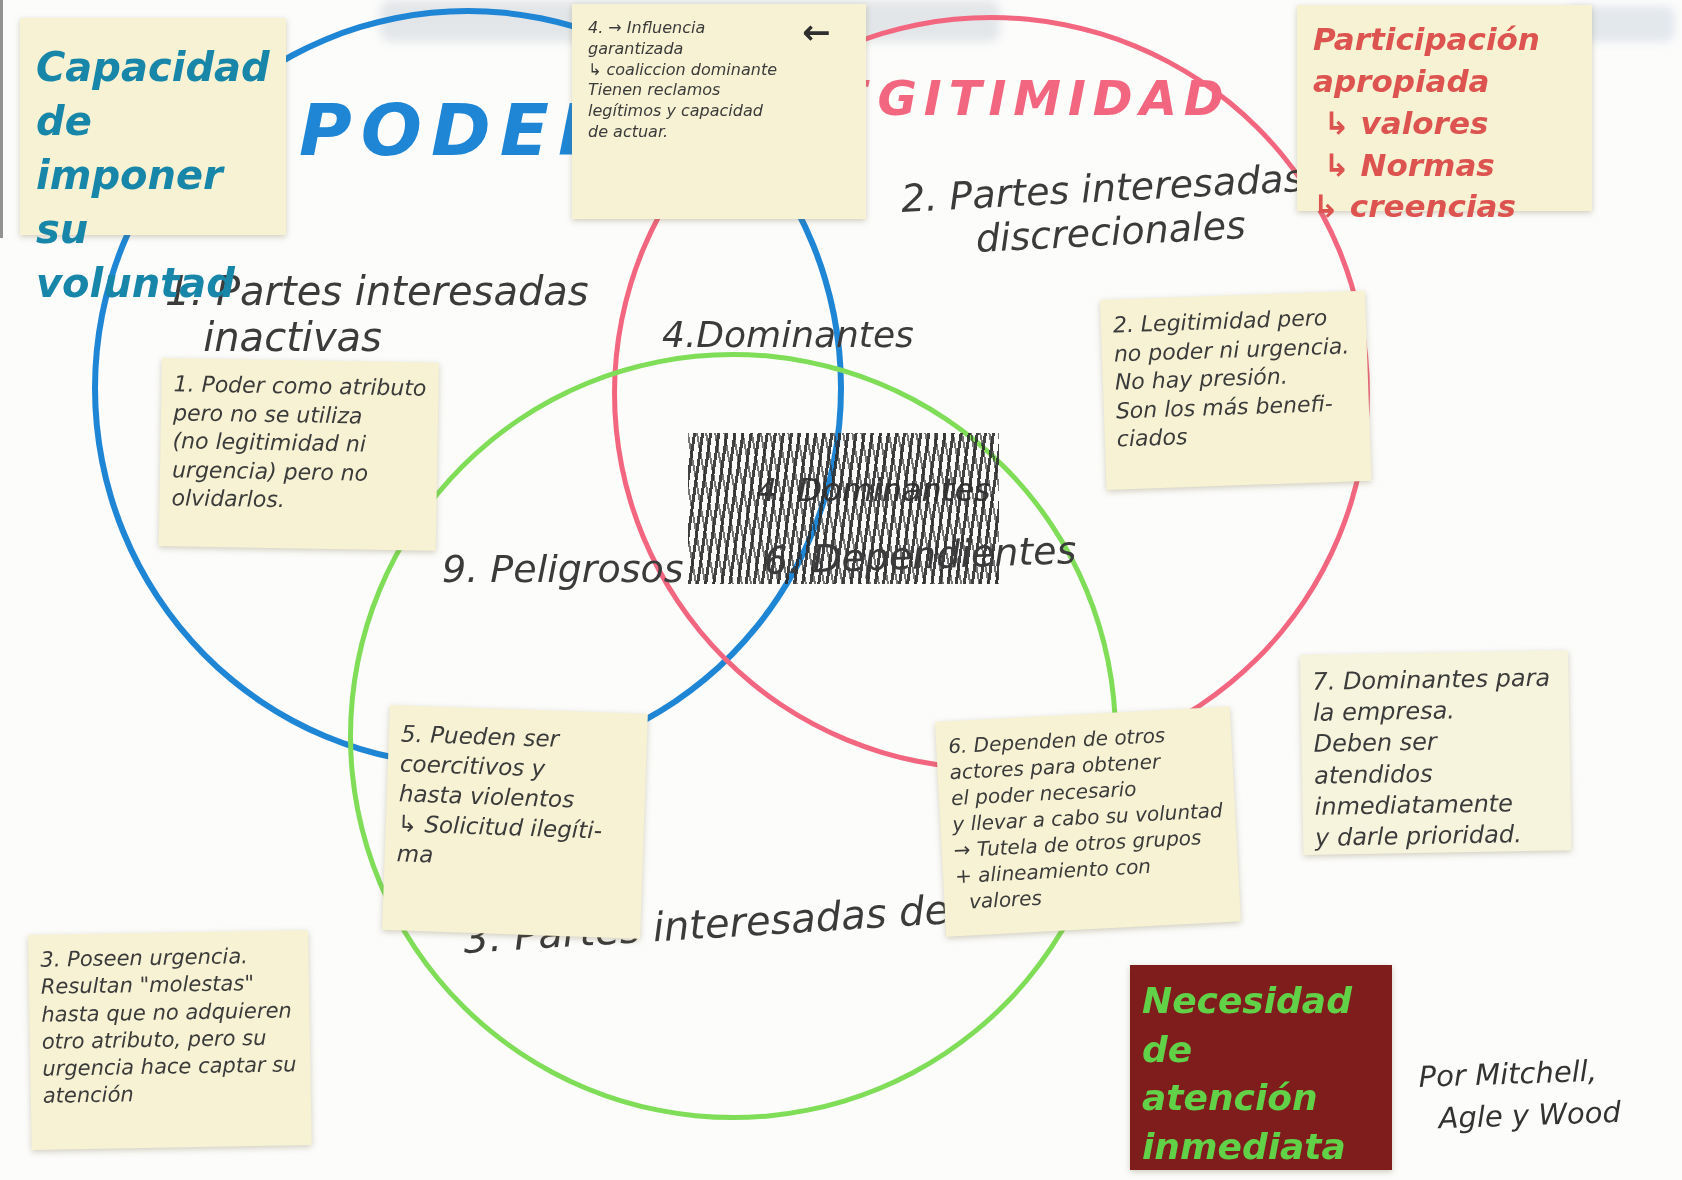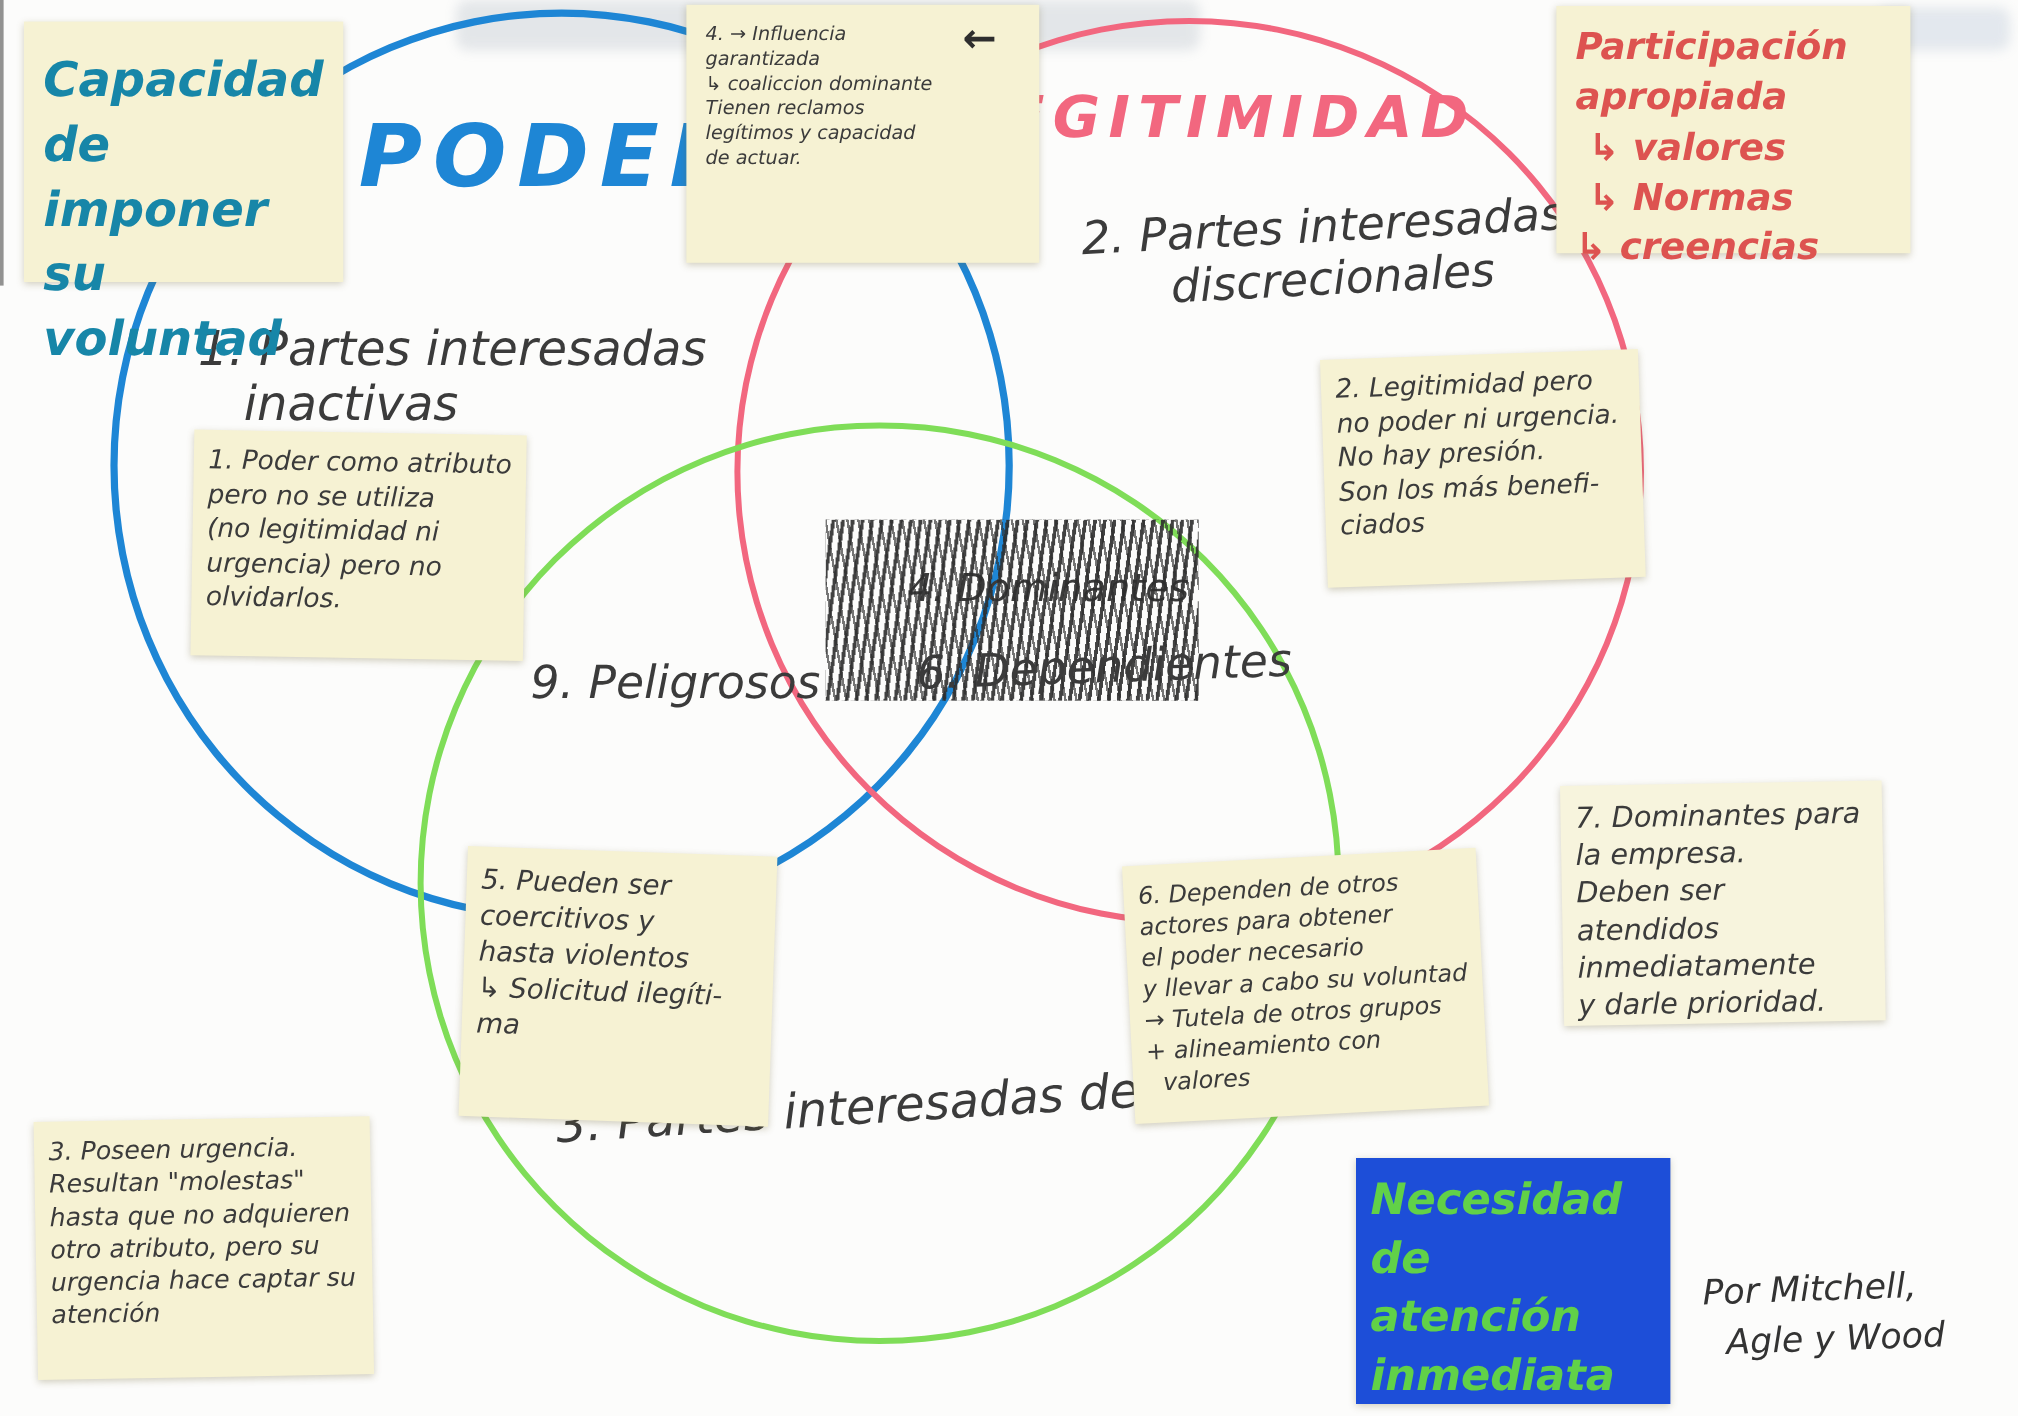--- a/index.html
+++ b/index.html
@@ -27,21 +27,21 @@
   
   .note{
     position:absolute;background:#f6f2d3;color:#3b3b3b;z-index:3;
     white-space:pre-wrap;line-height:1.3;font-style:italic;
     padding:14px 16px;box-shadow:0 2px 6px rgba(110,100,50,.3);
     transform-origin:left top;
   }
   .note.marker{font-weight:bold;line-height:1.35;}
   .note.teal{color:#1786a8;}
   .note.red{color:#dd5350;}
-  .note.green{color:#61d148;background:#1d4ed8;}
+  .note.green{color:#61d148;background:#7f1d1d;}
   
   .scribbled{position:relative;display:inline-block;}
   .scribble-lines{
     position:absolute;inset:-2px -8px;pointer-events:none;
     background:
       repeating-linear-gradient(98deg, rgba(45,45,45,0) 0 5px, rgba(45,45,45,.9) 5px 8px),
       repeating-linear-gradient(80deg, rgba(45,45,45,0) 0 7px, rgba(45,45,45,.65) 7px 9px);
   }
   
   .arrow-glyph{position:absolute;z-index:4;color:#2e2e2e;font-size:34px;font-weight:bold;}
@@ -68,20 +68,21 @@
   <div class="circle legitimidad"></div>
   <div class="circle urgencia"></div>
 
   <div class="circle-title title-poder">PODER</div>
   <div class="circle-title title-legitimidad">LEGITIMIDAD</div>
 
   <div class="region-label" style="left:165px;top:248px;font-size:40px;margin-top:20px;">1. Partes interesadas
    inactivas</div>
   <div class="region-label" style="left:900px;top:178px;font-size:38px;transform:rotate(-3deg);">2. Partes interesadas
       discrecionales</div>
+  <div class="region-label" style="left:662px;top:314px;font-size:36px;">4.Dominantes</div>
 
   <div class="region-label" style="left:655px;top:398px;font-size:32px;">
     <span class="scribbled">
       <span>4. Dominantes</span>
       <span class="scribble-lines"></span>
     </span>
   </div>
 
   <div class="region-label" style="left:442px;top:548px;font-size:38px;">9. Peligrosos</div>
   <div class="region-label" style="left:763px;top:540px;font-size:38px;transform:rotate(-2deg);">6. Dependientes</div>

